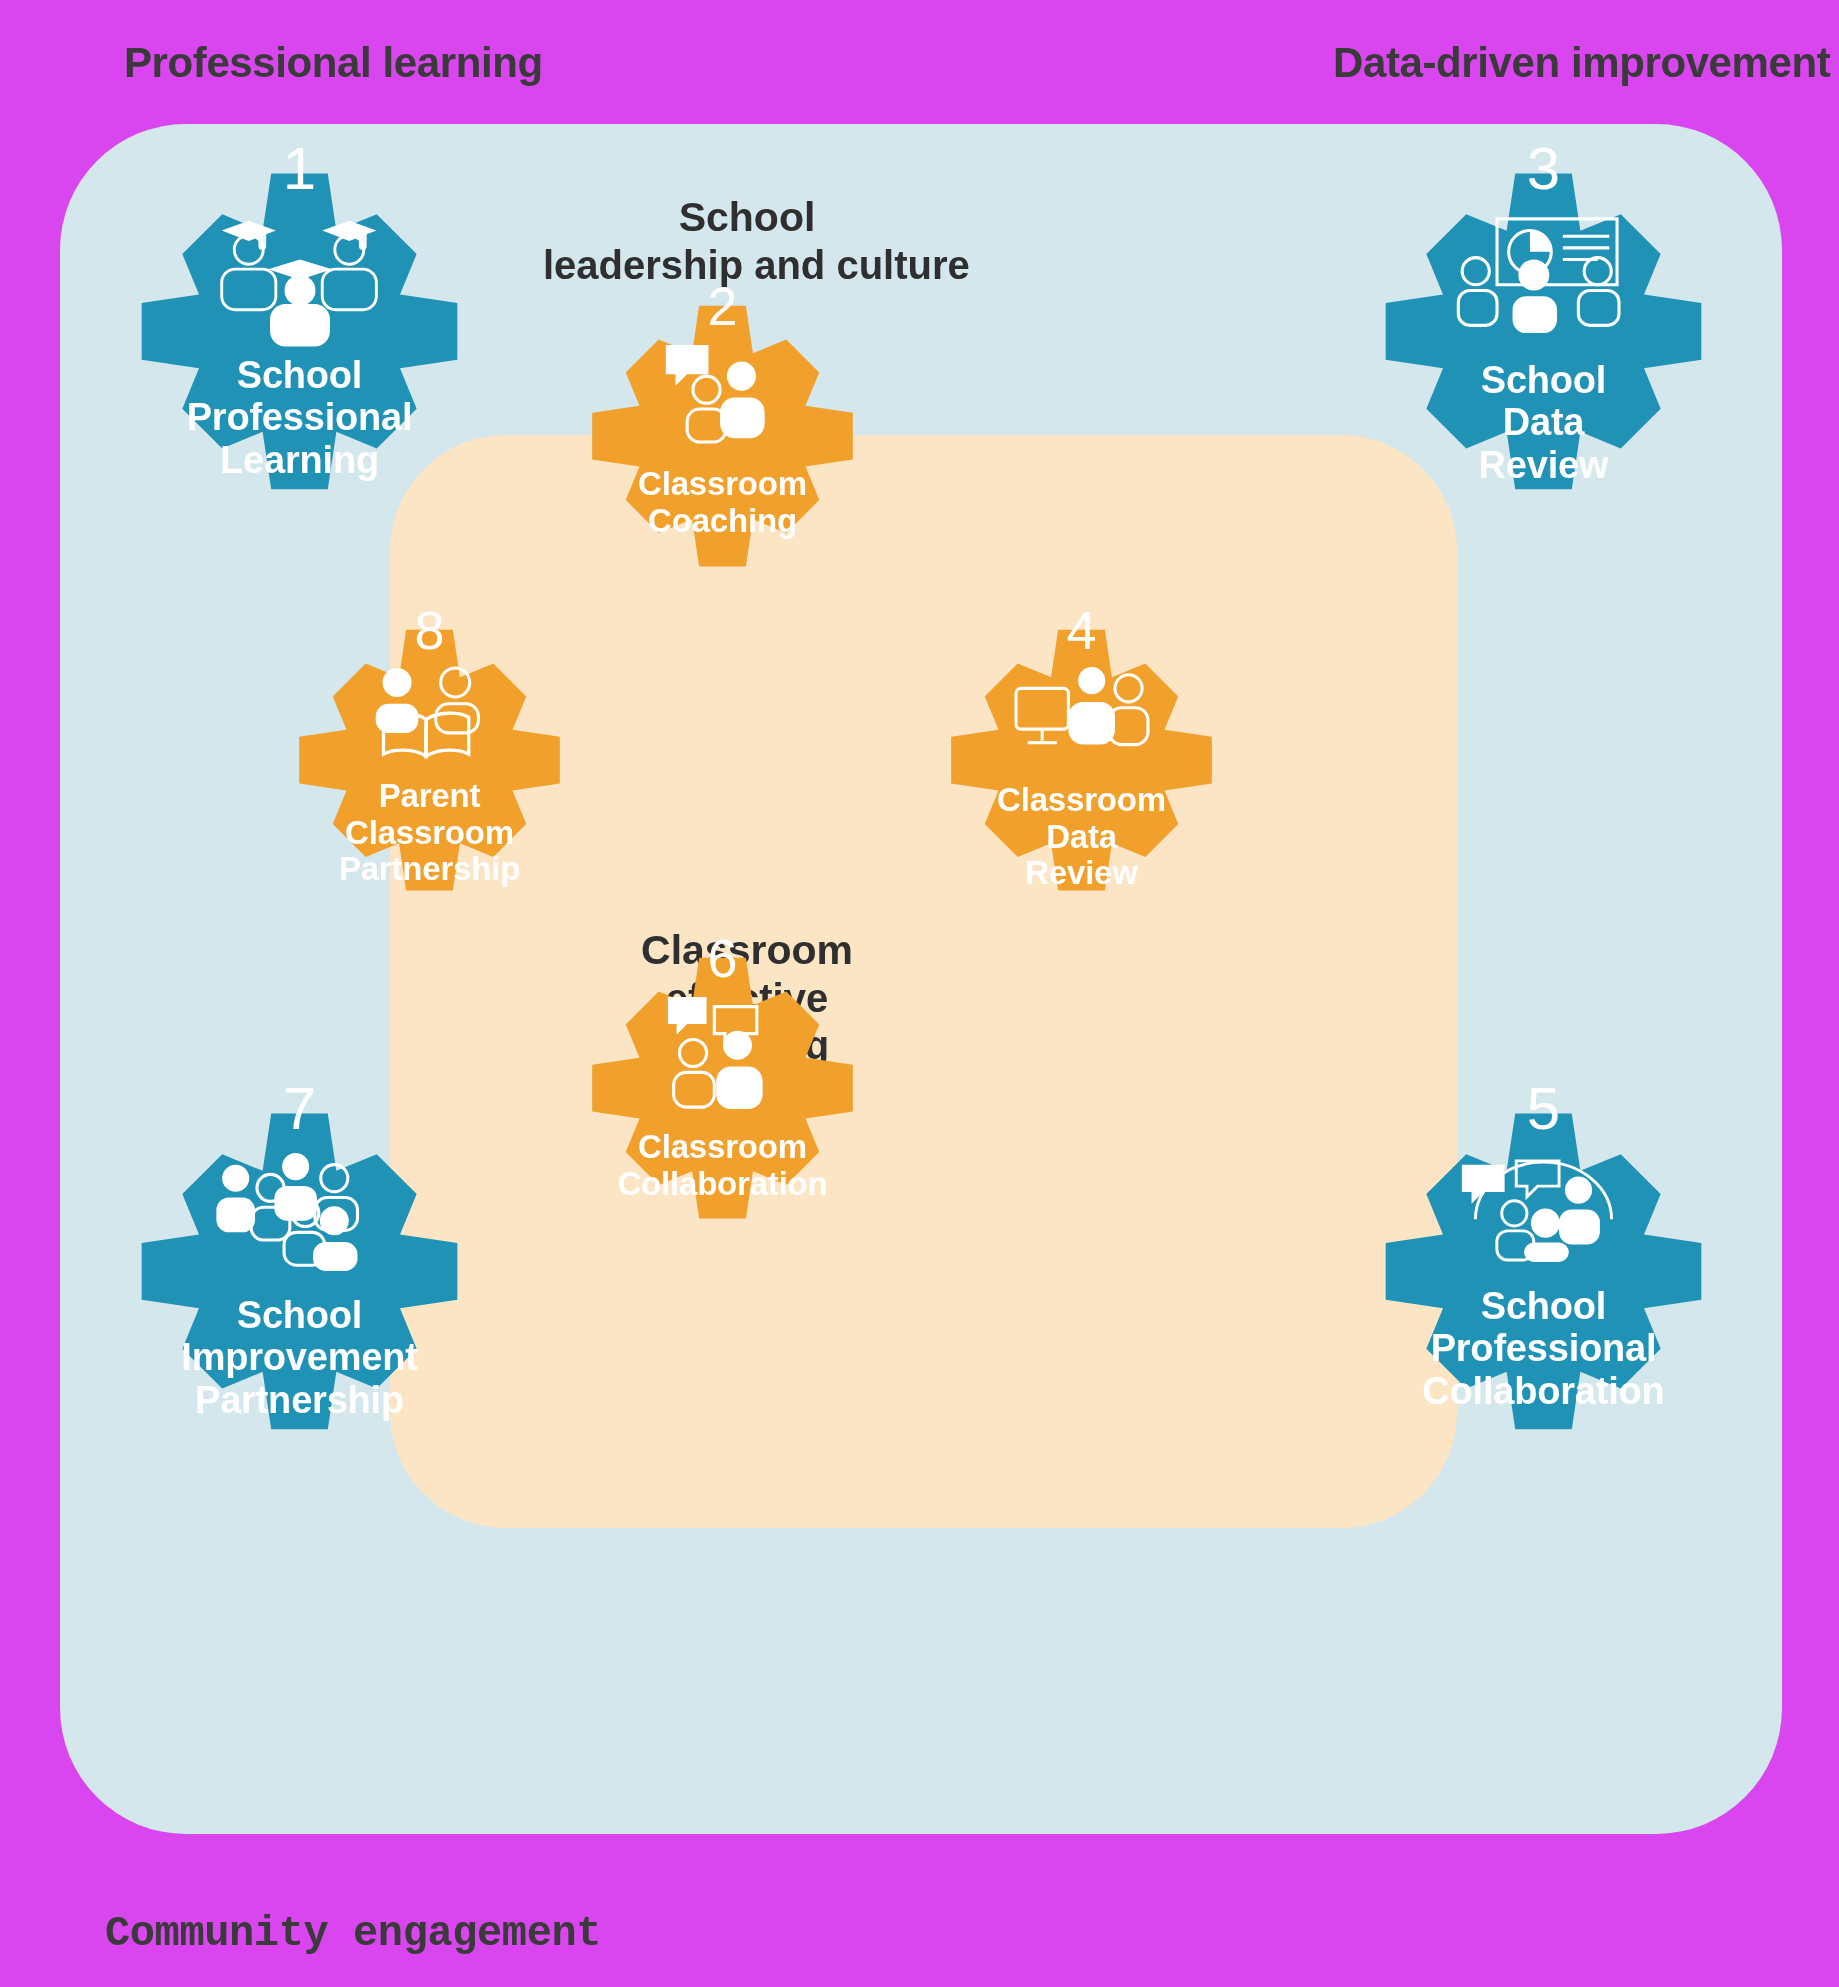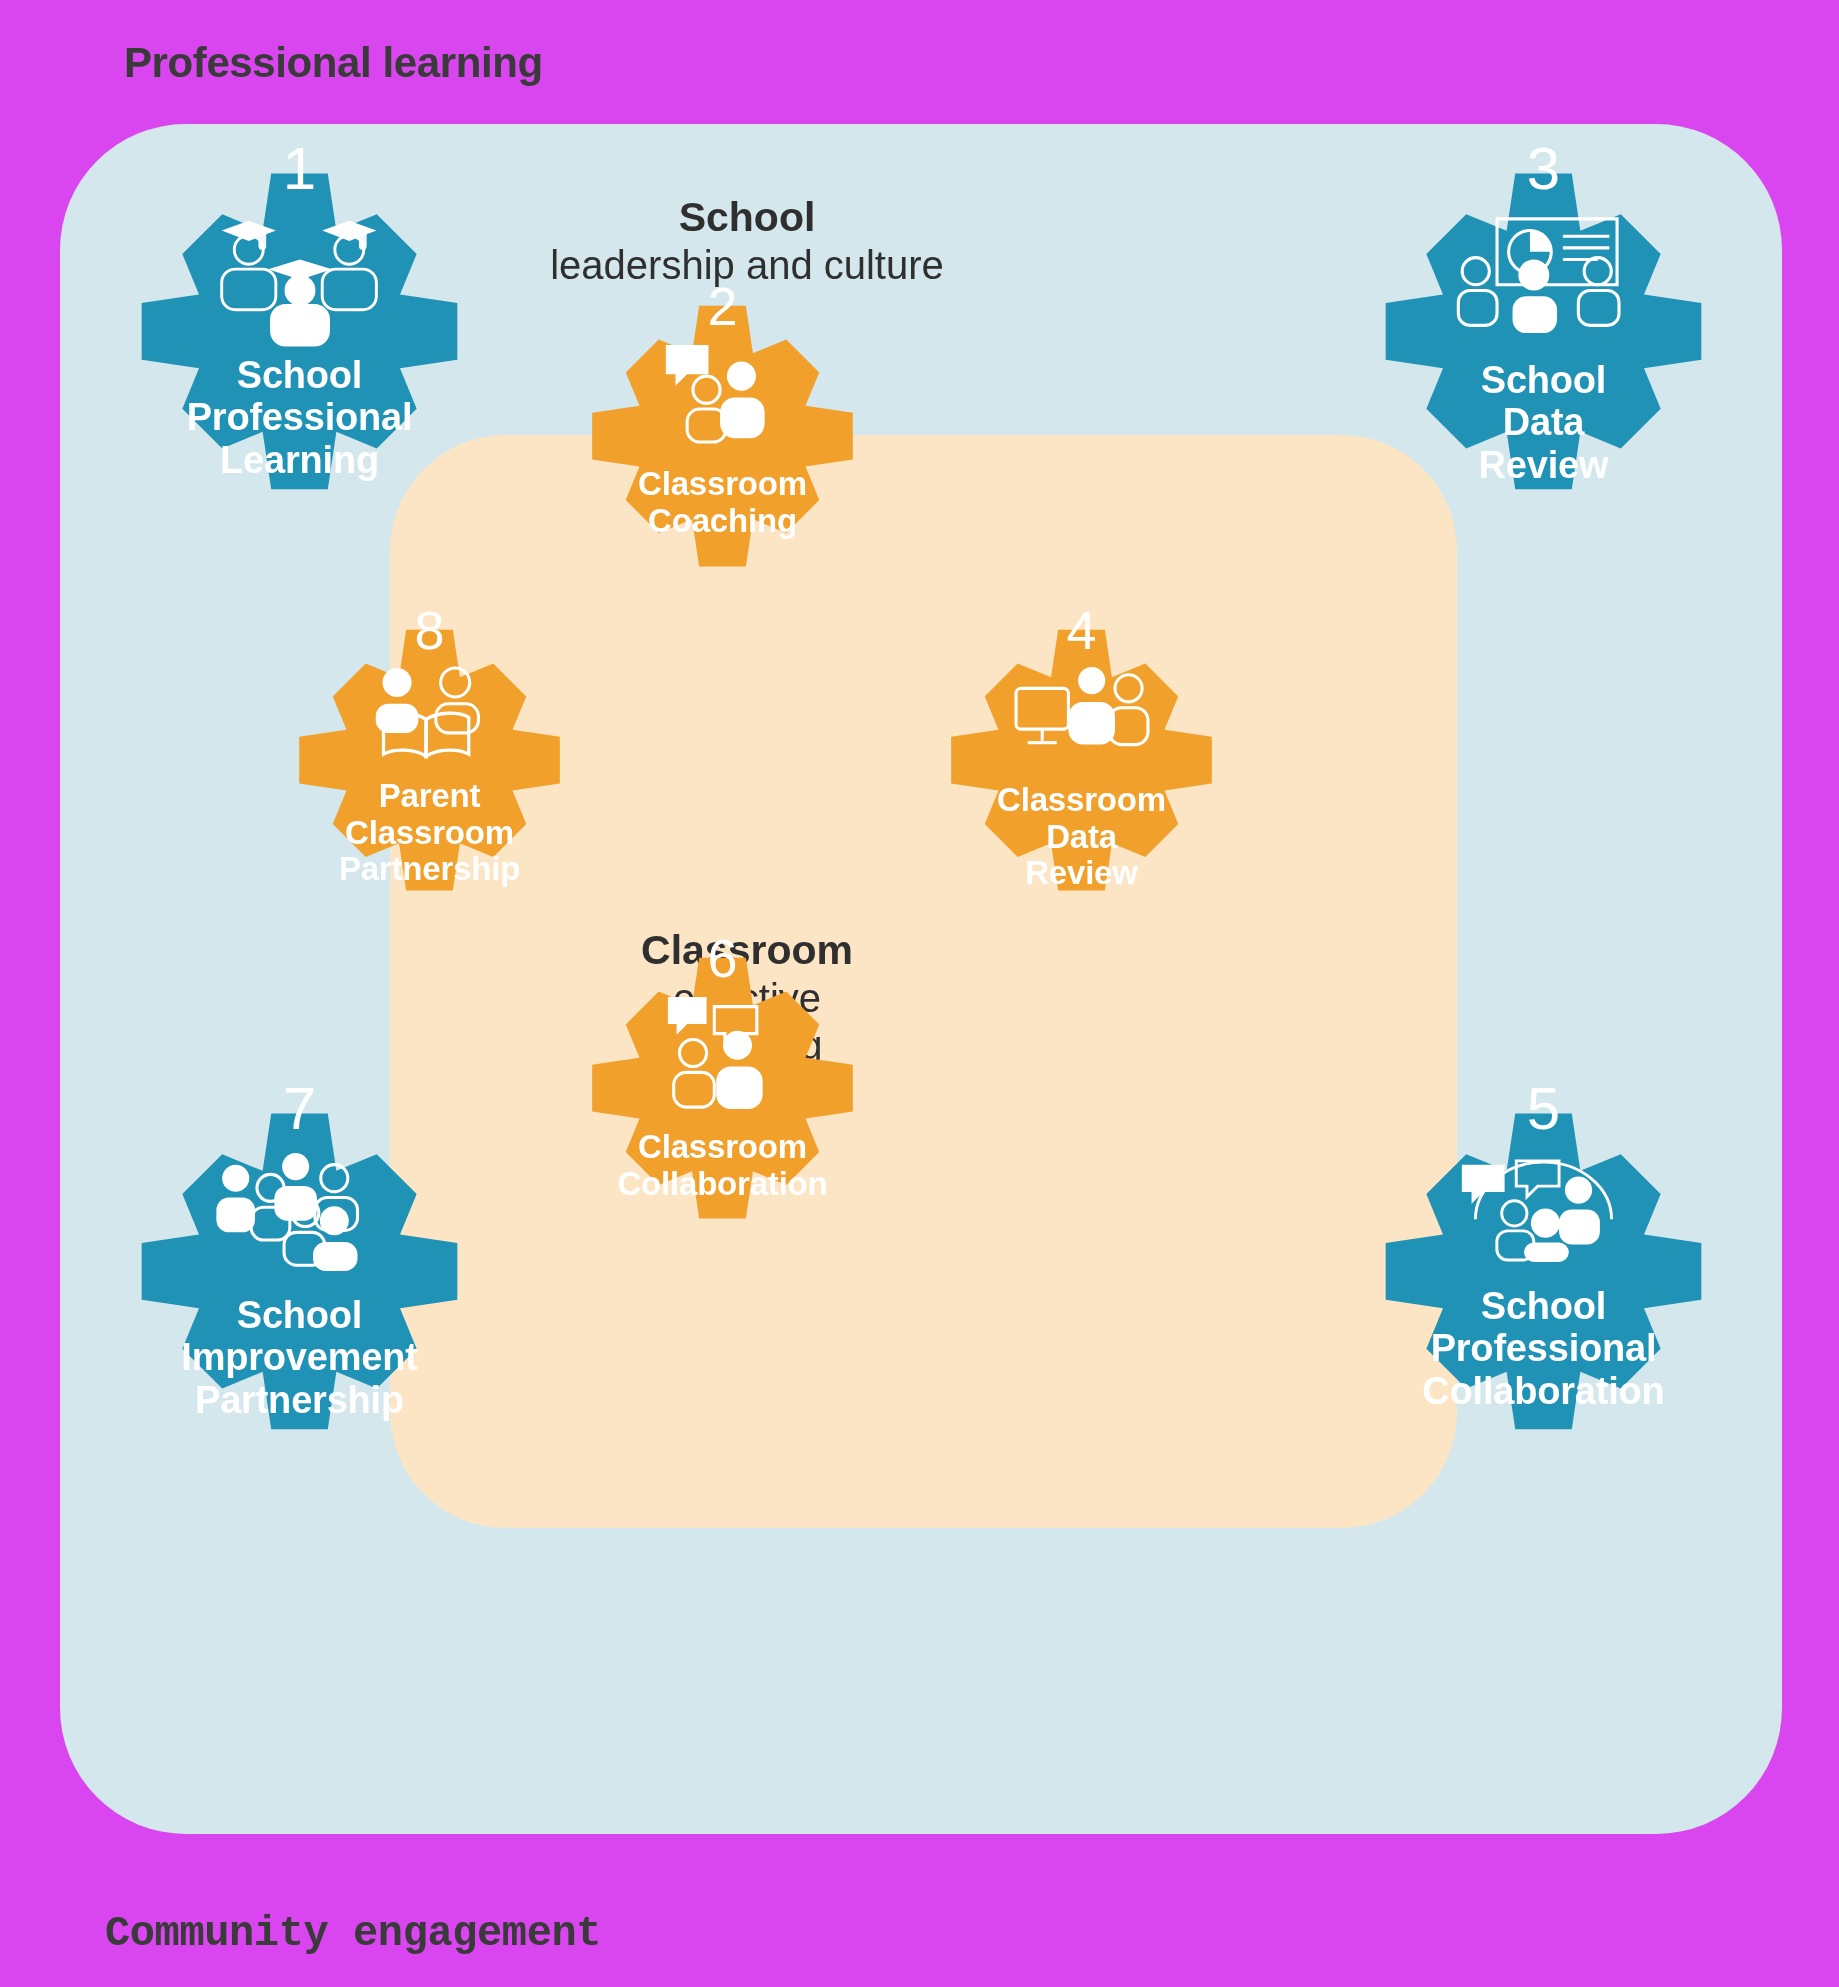--- a/index.html
+++ b/index.html
@@ -48,21 +48,21 @@
 
   
   .center-text {
     position: absolute;
     text-align: center;
     color: #2f2f2f;
     line-height: 1.17;
     white-space: nowrap;
   }
   .center-text .strong { font-weight: bold; font-size: 41px; display:block; }
-  .center-text .light  { font-weight: normal; font-size: 40px; display:block; }
+  .center-text .light  { font-weight: bold; font-size: 40px; display:block; }
   #school-center   { left: 543px; top: 194px;  width: 408px; }
   #classroom-center{ left: 553px; top: 927px;  width: 388px; }
 
   
   .gear {
     position: absolute;
   }
   .gear svg { display: block; overflow: visible; }
   .gear-body { position: absolute; inset: 0; }
 
@@ -121,20 +121,21 @@
 </style>
 </head>
 <body>
 
 <div id="stage">
 
   <div class="plate-outer"></div>
   <div class="plate-inner"></div>
 
   <div class="corner-label" id="lbl-tl">Professional learning</div>
+  <div class="corner-label" id="lbl-tr">Data-driven improvement</div>
   <div class="corner-label" id="lbl-bl">Community engagement</div>
 
   <div class="center-text" id="school-center">
     <span class="strong">School</span>
     <span class="light">leadership and culture</span>
   </div>
 
   <div class="center-text" id="classroom-center">
     <span class="strong">Classroom</span>
     <span class="light">effective</span>

